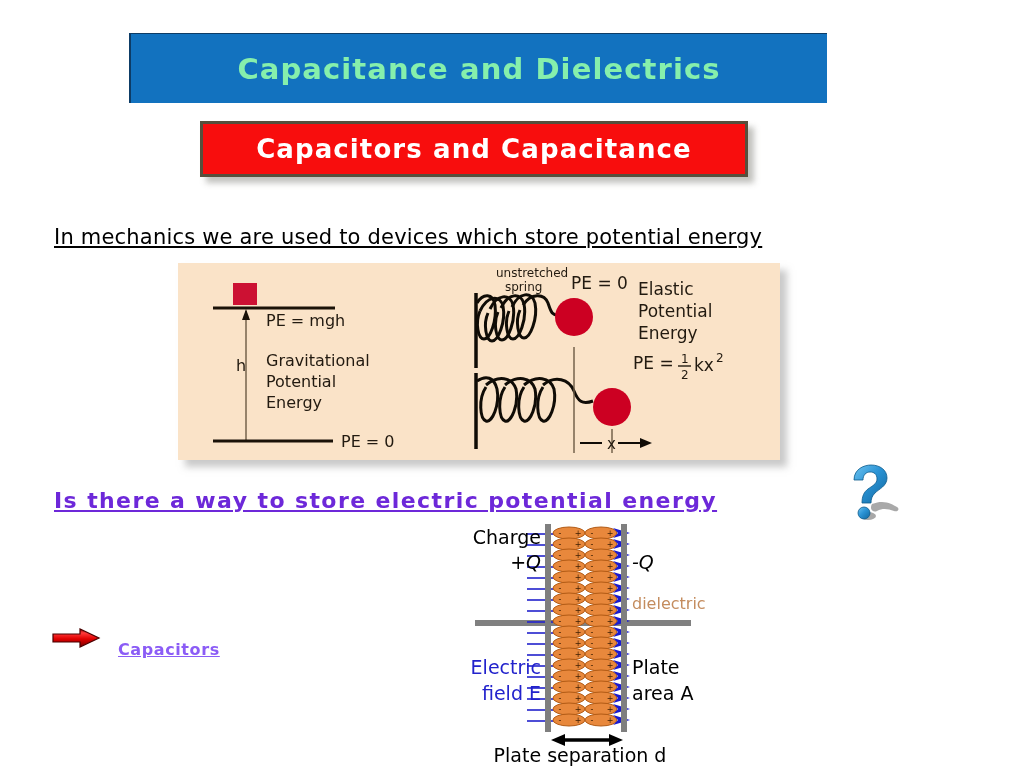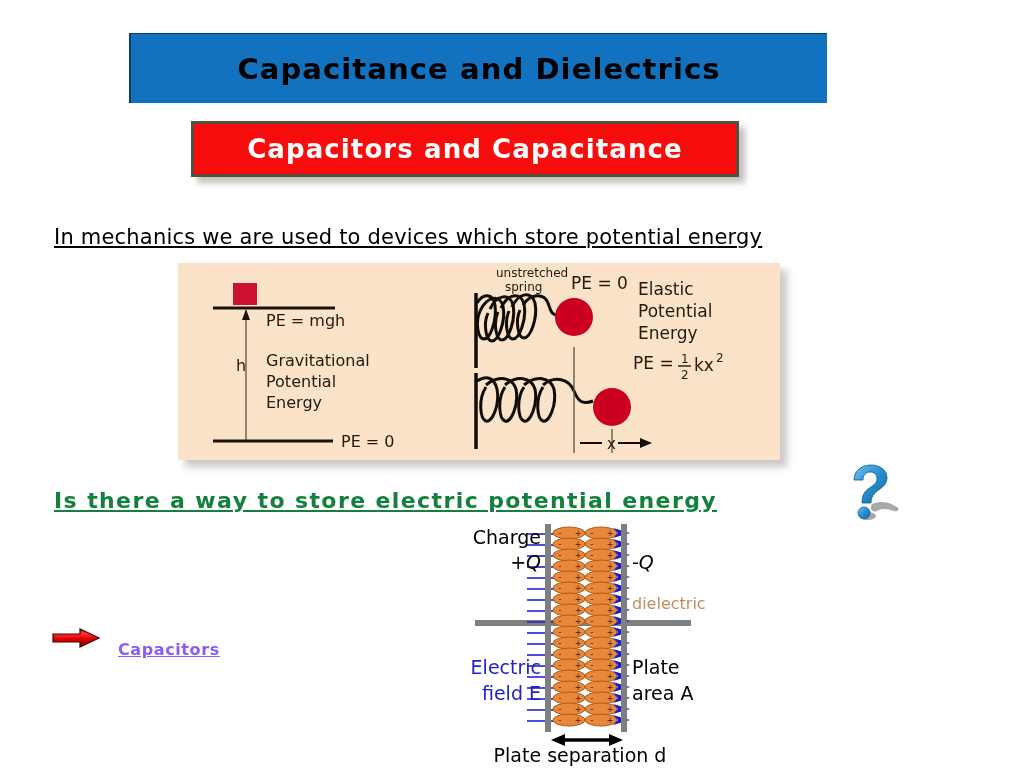--- a/index.html
+++ b/index.html
@@ -24,32 +24,32 @@
     height: 70px;
     background: #1272bf;
     border-left: 2px solid #0d3c66;
     border-top: 1px solid #0d3c66;
     box-sizing: border-box;
     display: flex;
     align-items: center;
     justify-content: center;
   }
   #title-banner .txt {
-    color: #000000;
+    color: #86efac;
     font-family: "DejaVu Sans", sans-serif;
     font-size: 29px;
     font-weight: bold;
     letter-spacing: 1.1px;
     white-space: nowrap;
   }
 
   
   #subtitle-banner {
     position: absolute;
-    left: 191px;
+    left: 200px;
     top: 121px;
     width: 548px;
     height: 56px;
     background: #f80d0d;
     border: 3px solid #574f3c;
     box-sizing: border-box;
     box-shadow: 6px 6px 6px rgba(120,120,110,0.45);
     display: flex;
     align-items: center;
     justify-content: center;
@@ -73,21 +73,21 @@
     top: 225px;
     font-size: 21px;
     color: #000000;
     letter-spacing: 0.2px;
   }
   #question-line {
     left: 54px;
     top: 488px;
     font-size: 22px;
     font-weight: bold;
-    color: #15803d;
+    color: #6d28d9;
     letter-spacing: 1.4px;
   }
   #capacitors-line {
     left: 118px;
     top: 640px;
     font-size: 16px;
     font-weight: bold;
     color: #8b5cf6;
     letter-spacing: 0.6px;
   }

